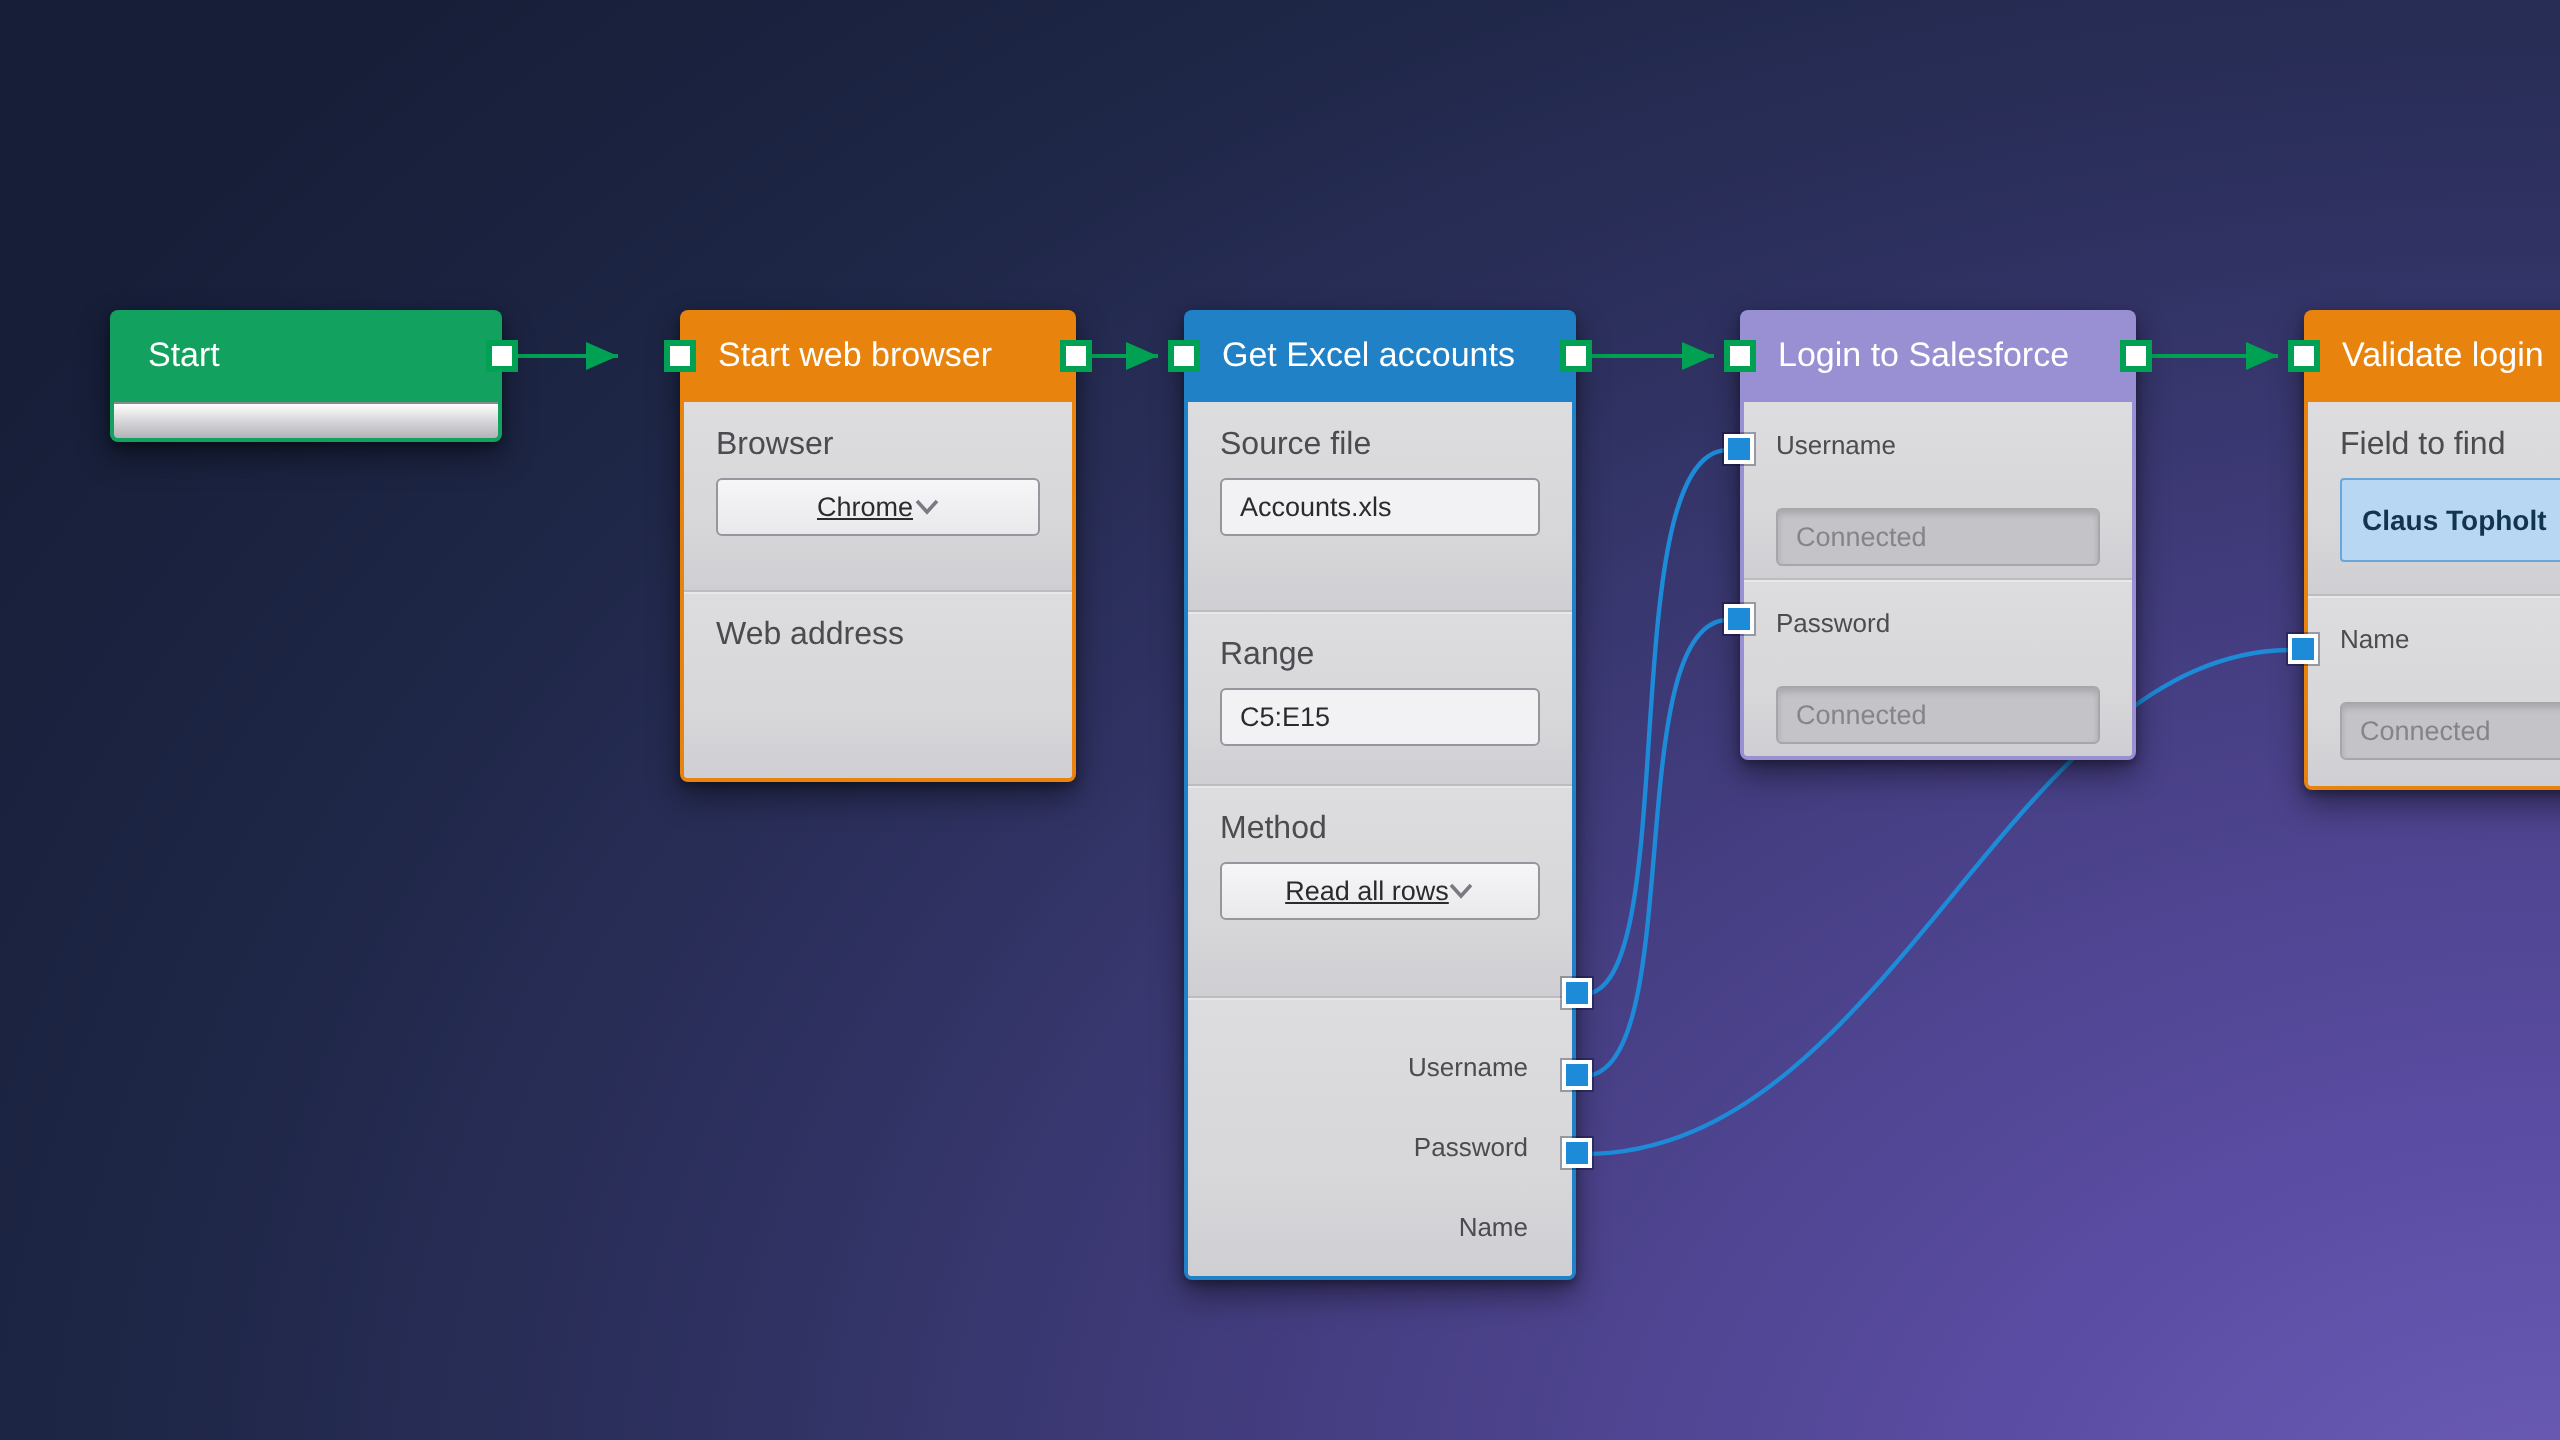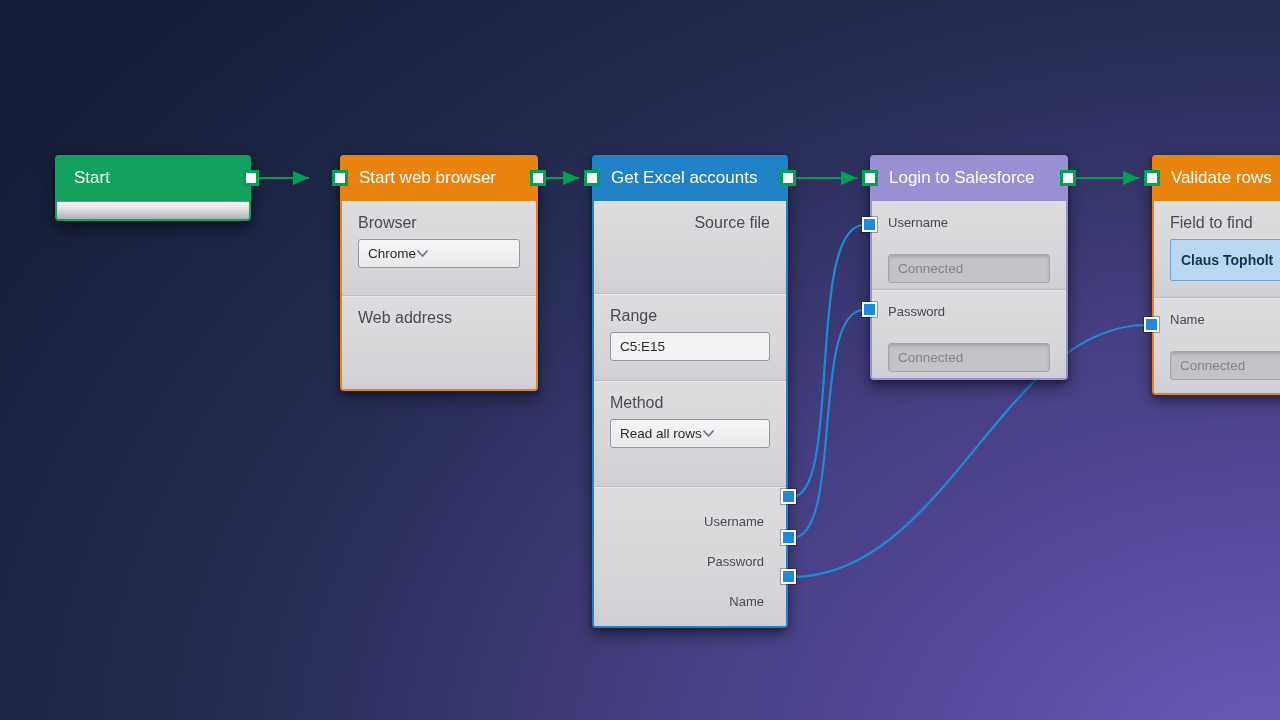--- a/index.html
+++ b/index.html
@@ -36,21 +36,21 @@
   }
   .section + .section { border-top:1px solid #bcbcc1; box-shadow: inset 0 1px 0 #e8e8eb; }
 
   .label { font-size:16px; color:#4b4b50; line-height:15px; }
 
   .control {
     margin-top:9px; height:29px; display:flex; align-items:center;
     padding:0 9px; font-size:13.5px; color:#2b2b2e;
     background:#f2f2f4; border:1px solid #96969e; border-radius:3px;
   }
-  .select { justify-content:flex-start; background:linear-gradient(#f6f6f8,#e9e9ec); }
+  .select { justify-content:center; background:linear-gradient(#f6f6f8,#e9e9ec);text-decoration:underline; }
   .chev { display:flex; align-items:center; }
 
   .disabled-control {
     background:#c3c3c8; color:#84848a; border:1px solid #a6a6ac;
     box-shadow: inset 0 2px 3px rgba(0,0,0,.14);
     margin-top: 24px;
   }
 
   .selected-control {
     margin-top:9px; height:42px; display:flex; align-items:center;
@@ -141,22 +141,23 @@
     </div>
     <span class="fport in"></span>
     <span class="fport out"></span>
   </div>
 
   <div class="node n-blue" style="left:592px; top:155px; width:196px;">
     <div class="header">
       <span>Get Excel accounts</span>
     </div>
     <div class="body">
-      <div class="section" style="height:92px;text-align:right;">
+      <div class="section" style="height:104px;">
         <div class="label">Source file</div>
+        <div class="control">Accounts.xls</div>
       </div>
       <div class="section" style="height:87px;">
         <div class="label">Range</div>
         <div class="control">C5:E15</div>
       </div>
       <div class="section" style="height:106px;">
         <div class="label">Method</div>
         <div class="control select">
           <span>Read all rows</span>
           <span class="chev">
@@ -200,21 +201,21 @@
       </div>
     </div>
     <span class="fport in"></span>
     <span class="fport out"></span>
     <span class="dport left" style="top:62px;"></span>
     <span class="dport left" style="top:147px;"></span>
   </div>
 
   <div class="node n-orange" style="left:1152px; top:155px; width:200px;">
     <div class="header">
-      <span>Validate rows</span>
+      <span>Validate login</span>
     </div>
     <div class="body">
       <div class="section" style="height:96px;">
         <div class="label">Field to find</div>
         <div class="selected-control">Claus Topholt</div>
       </div>
       <div class="section" style="height:96px;">
         <div class="field-row-label">Name</div>
         <div class="control disabled-control">Connected</div>
       </div>

